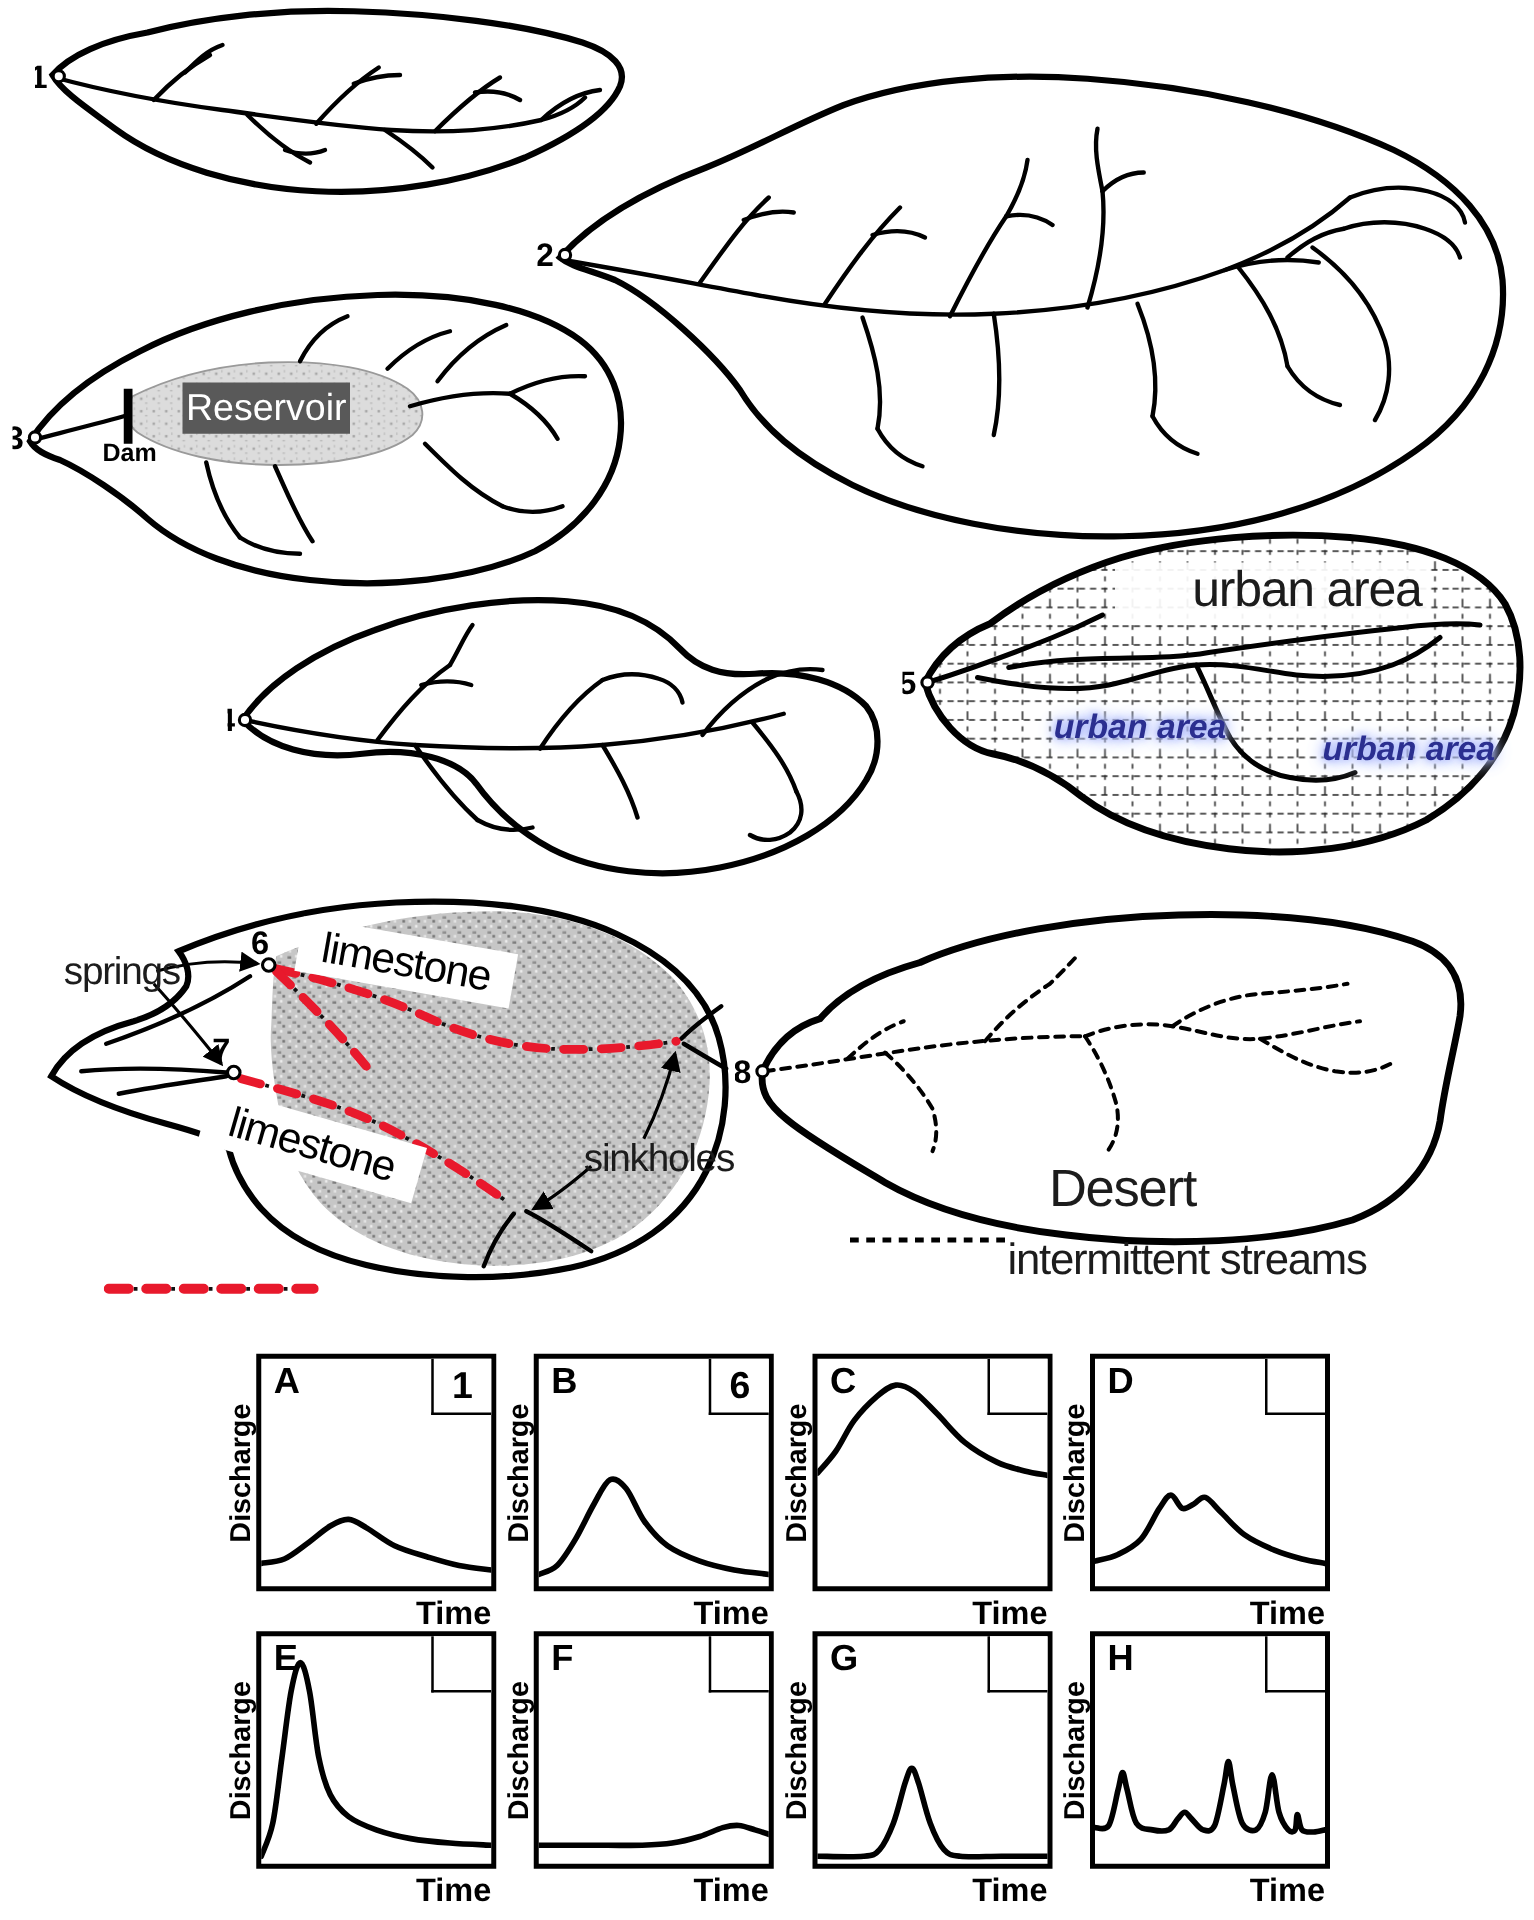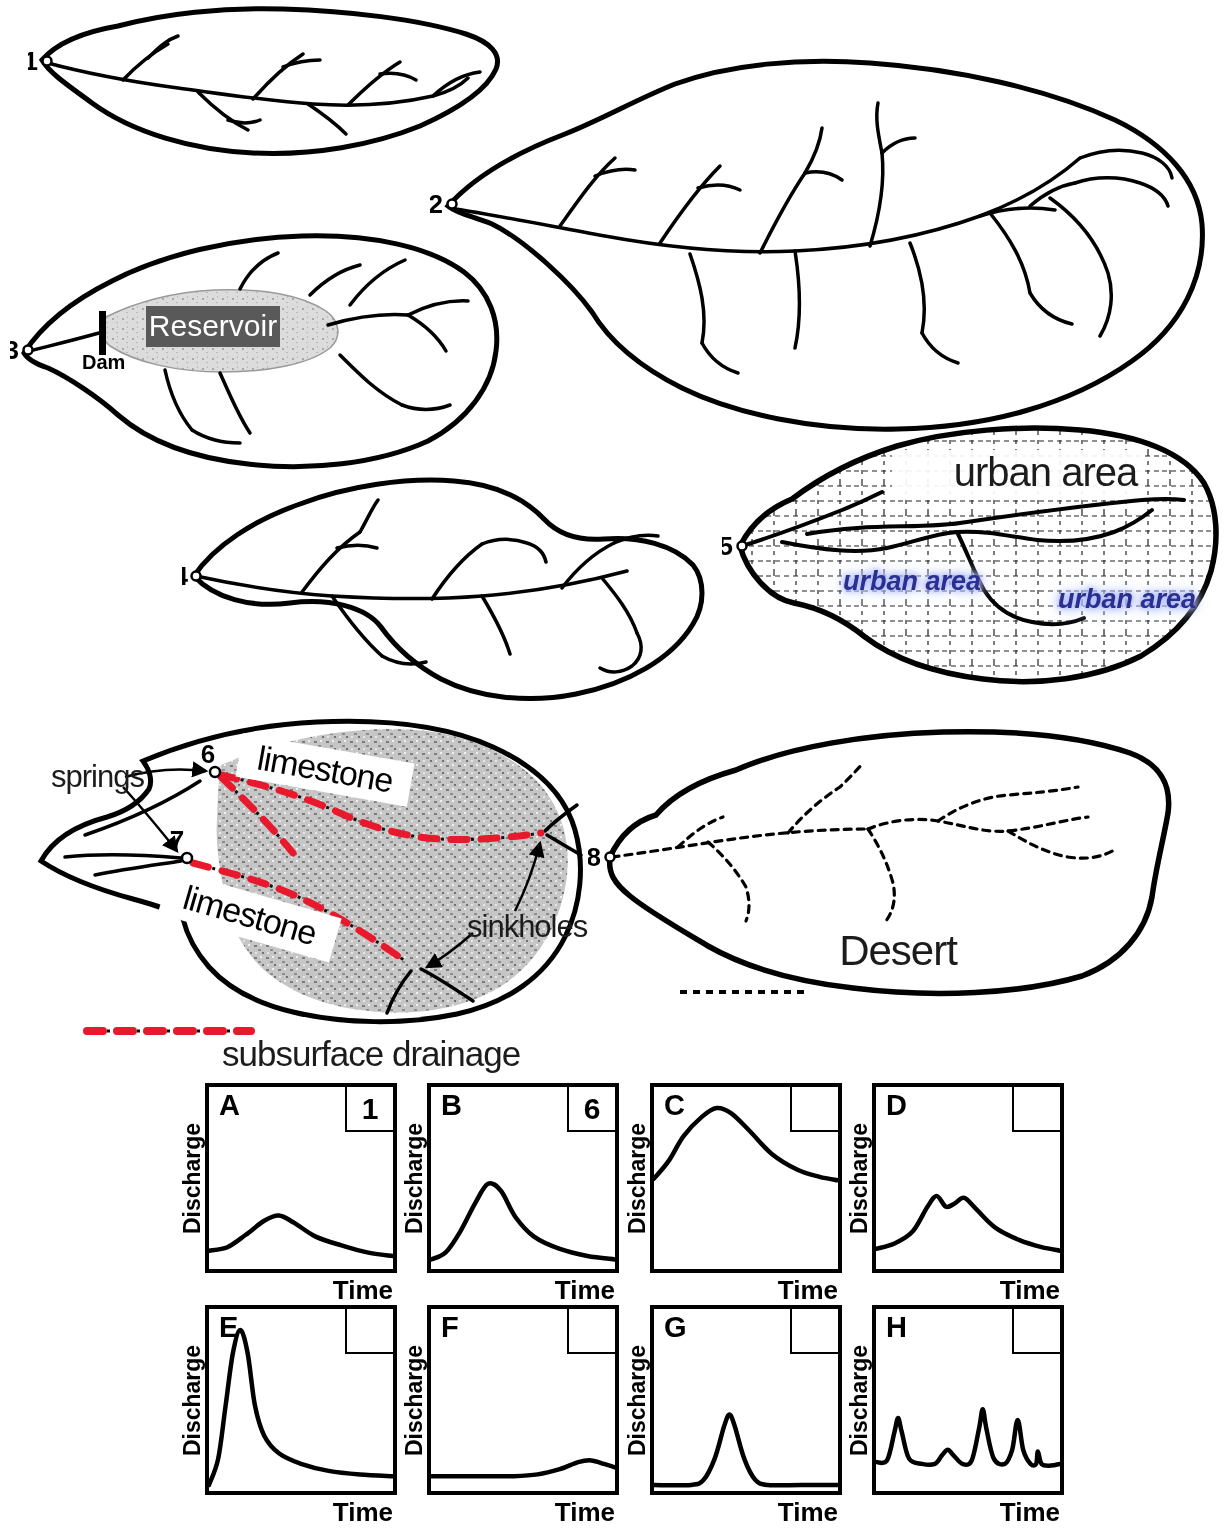--- a/index.html
+++ b/index.html
@@ -254,26 +254,26 @@
       </g>
       <circle cx="22" cy="132" r="4.5" fill="#fff" stroke="#000" stroke-width="2.5"></circle>
       <text x="13" y="141" text-anchor="end" font-size="26" font-weight="bold">8</text>
       <text x="310" y="240" text-anchor="middle" font-size="42" letter-spacing="-1" fill="#1c1c1c">Desert</text>
     </svg>
   </div>
 
   <svg class="ws" style="left:678px;top:985px" width="128" height="14">
     <line x1="2" y1="7" x2="126" y2="7" stroke="#000" stroke-width="4" stroke-dasharray="7 6"></line>
   </svg>
+  <div class="thinlabel legend-text" style="left:806px;top:988px">intermittent streams</div>
 
   <svg class="ws" style="left:83px;top:1022px" width="172" height="18">
     <line x1="4" y1="9" x2="168" y2="9" stroke="#111" stroke-width="3" stroke-dasharray="3 7"></line>
     <line x1="4" y1="9" x2="168" y2="9" stroke="#e8192c" stroke-width="8" stroke-linecap="round" stroke-dasharray="16 14"></line>
   </svg>
-  <div class="thinlabel legend-text" style="left:222px;top:1034px">subsurface drainage</div>
 
   <div class="panel" style="left:205px;top:1083px">
     <svg class="plot" width="184" height="182" viewBox="0 0 184 182">
       <path fill="none" stroke="#000" stroke-width="4.5" stroke-linecap="round" d="M0.0,163.7C3.1,163.1 12.3,162.8 18.4,160.2C24.5,157.5 30.7,152.2 36.8,147.8C42.9,143.4 49.7,137.0 55.2,133.8C60.7,130.5 65.0,128.2 69.9,128.5C74.8,128.8 78.5,132.0 84.6,135.5C90.8,139.0 98.7,145.8 106.7,149.6C114.7,153.4 123.9,155.8 132.5,158.4C141.1,161.0 149.7,163.7 158.2,165.4C166.8,167.2 179.7,168.4 184.0,169.0"></path>
       </svg>
     <div class="letter">A</div>
     <div class="corner">1</div>
     <div class="ylab">
         <span>Discharge</span>
       </div>

